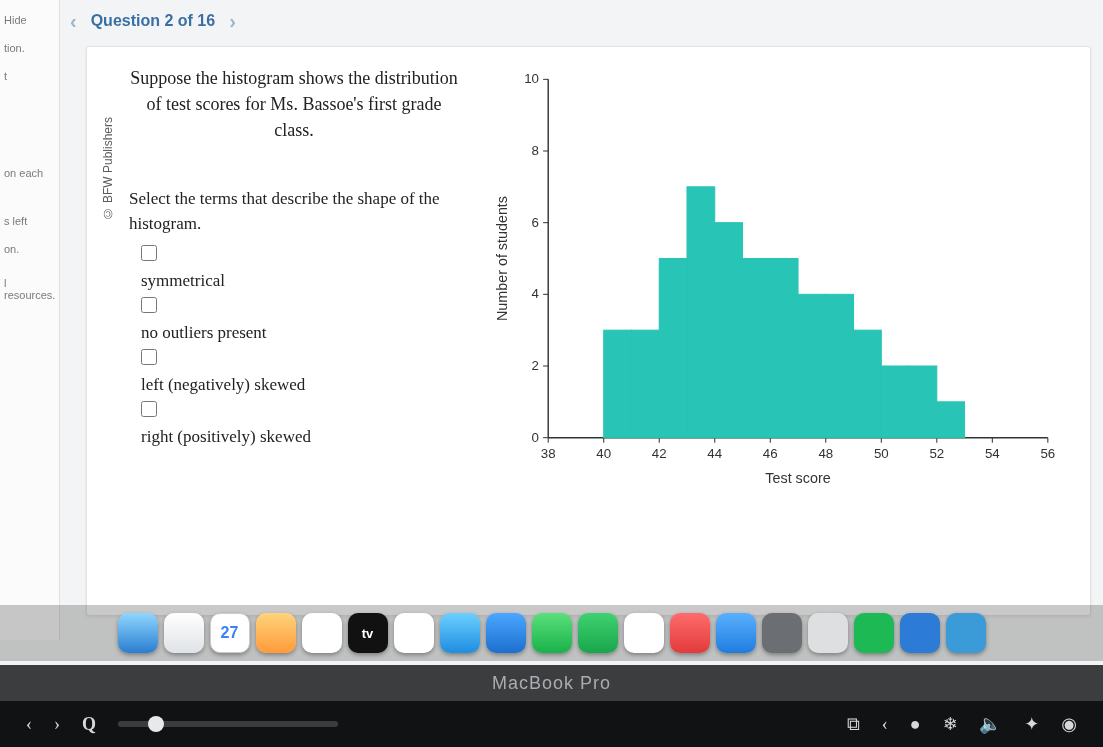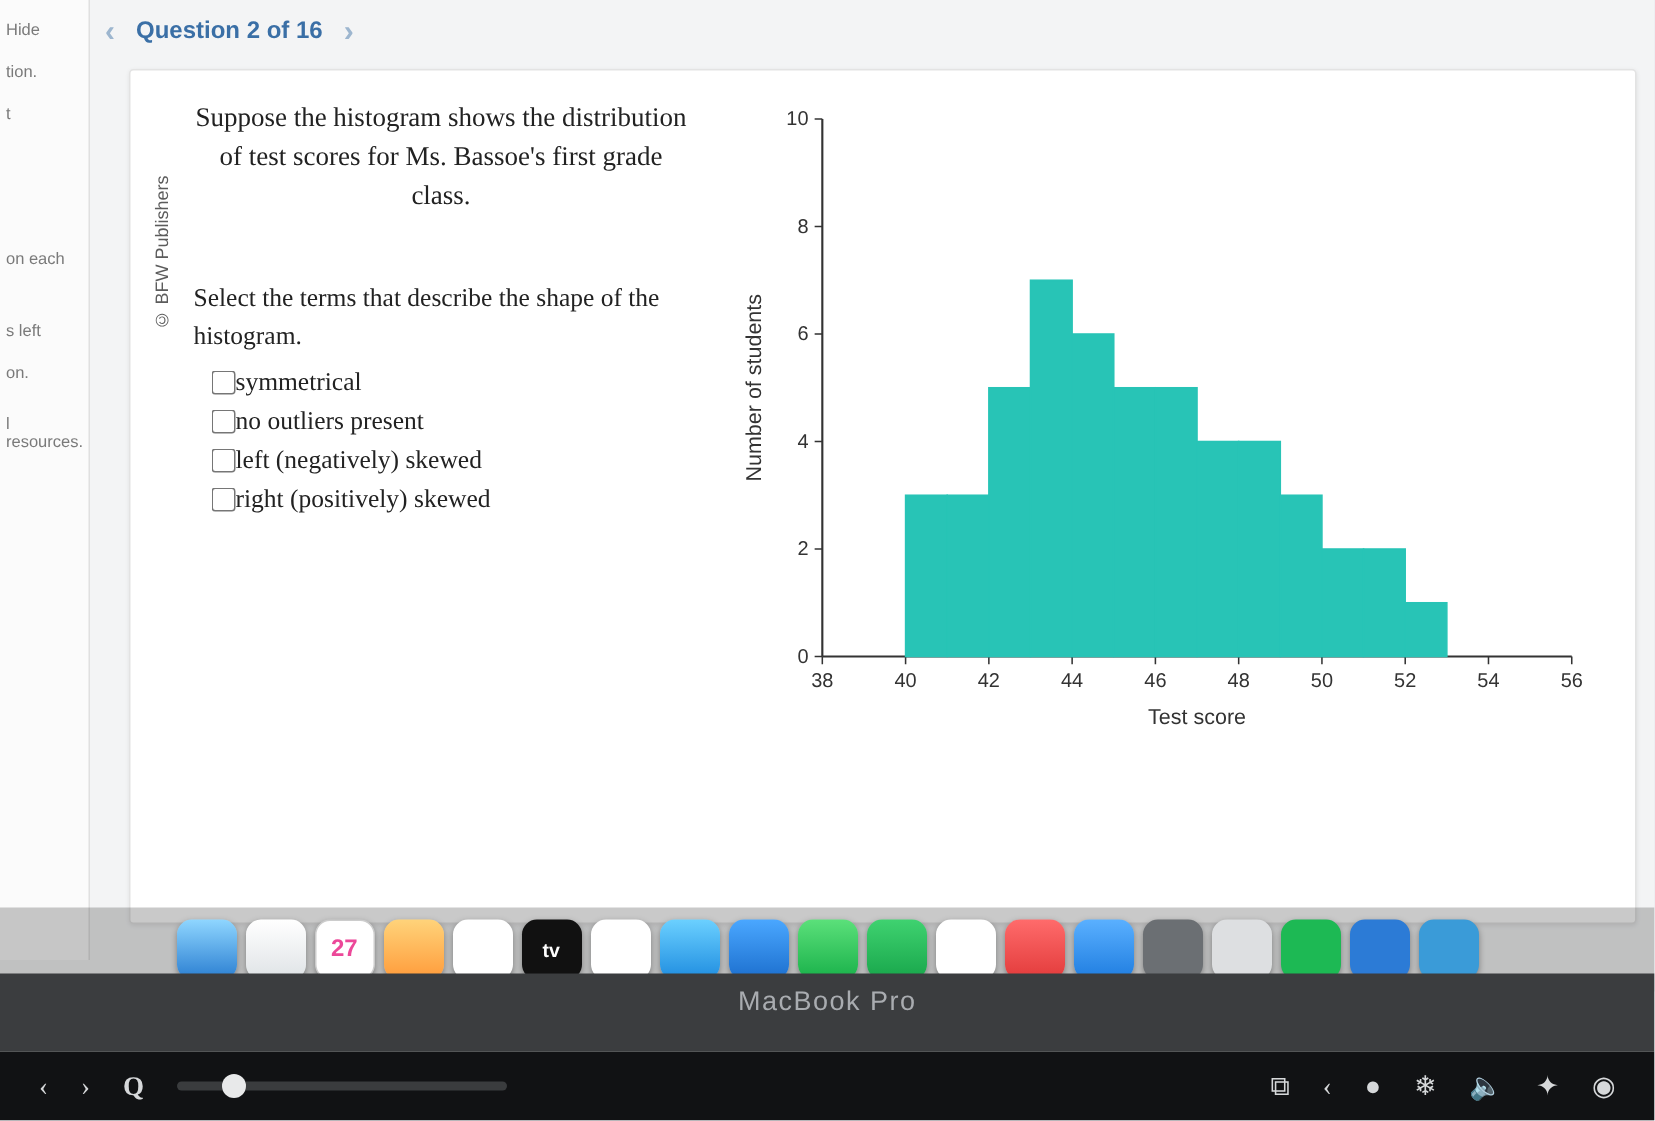--- a/index.html
+++ b/index.html
@@ -35,39 +35,39 @@
     writing-mode: vertical-rl; transform: rotate(180deg);
     font-family: Arial, sans-serif; font-size:12px; color:#5c5c5c;
   }
   .content {
     display:flex; flex-direction:row; gap:24px;
   }
   .left-col { flex: 0 0 330px; }
   .intro { font-size:18px; line-height:1.45; color:#222; margin-bottom:44px;text-align:center; }
   .prompt { font-size:17px; line-height:1.45; color:#222; margin-bottom:8px; }
   .opts { margin-left:12px; }
-  .opt { display:flex; align-items:center; margin:6px 0; font-size:17px; color:#222; }
+  .opt { display:flex; gap:10px; margin:6px 0; font-size:17px; color:#222;flex-direction:column; }
   .opt input[type=checkbox] { width:16px; height:16px; }
   .chart-wrap { flex:1; position:relative; height:430px; }
   svg.chart { width:100%; height:100%; }
   
   .dock {
     position:absolute; left:0; right:0; bottom:86px; height:56px;
     display:flex; align-items:center; justify-content:center; gap:6px;
     background: rgba(40,40,40,0.25);
   }
   .dock .dicon {
     width:40px; height:40px; border-radius:10px;
     background: linear-gradient(#6ec0ff,#2b7bd6);
     box-shadow: 0 2px 4px rgba(0,0,0,0.35);
   }
   .laptop-label {
     position:absolute; left:0; right:0; bottom:46px; text-align:center;
     font-family: "Helvetica Neue", Arial, sans-serif; color:#a9acb0; font-size:18px; letter-spacing:1px;
-    background:#3b3d3f; height:52px; line-height:36px;
+    background:#3b3d3f; height:36px; line-height:36px;
   }
   .touchbar {
     position:absolute; left:0; right:0; bottom:0; height:46px;
     background:#111214; display:flex; align-items:center; gap:22px; padding:0 26px;
   }
   .touchbar .tb { color:#d6d8da; font-size:18px; }
   .tb-slider { flex:0 0 220px; height:6px; background:#3a3c3e; border-radius:3px; position:relative; }
   .tb-slider::after { content:""; position:absolute; left:30px; top:-5px; width:16px; height:16px; background:#e8e9ea; border-radius:50%; }
 </style>
 </head>
@@ -171,21 +171,21 @@
             <text transform="translate(18,189) rotate(-90)" text-anchor="middle" font-family="Arial" font-size="14" fill="#333">Number of students</text>
           </svg>
       </div>
     </div>
   </div>
 
   <div class="dock">
     <div class="dicon" style="background:linear-gradient(#8fd6ff,#2a7ed1)"></div>
     <div class="dicon" style="background:linear-gradient(#ffffff,#dfe3e6)"></div>
     <div class="dicon" style="background:#fff;border:1px solid #ccc;position:relative">
-        <span style="position:absolute;inset:0;display:flex;align-items:center;justify-content:center;font:700 16px Arial;color:#ec4899">27</span>
+        <span style="position:absolute;inset:0;display:flex;align-items:center;justify-content:center;font:700 16px Arial;color:#3b82f6">27</span>
       </div>
     <div class="dicon" style="background:linear-gradient(#ffd37a,#ff9b3a)"></div>
     <div class="dicon" style="background:#fff"></div>
     <div class="dicon" style="background:#111;color:#fff;display:flex;align-items:center;justify-content:center;font:700 13px Arial">tv</div>
     <div class="dicon" style="background:#fff"></div>
     <div class="dicon" style="background:linear-gradient(#6bd0ff,#1f8de0)"></div>
     <div class="dicon" style="background:linear-gradient(#4aa7ff,#1c6fce)"></div>
     <div class="dicon" style="background:linear-gradient(#5be07a,#19b14a)"></div>
     <div class="dicon" style="background:linear-gradient(#3fd270,#18a64b)"></div>
     <div class="dicon" style="background:#fff"></div>

